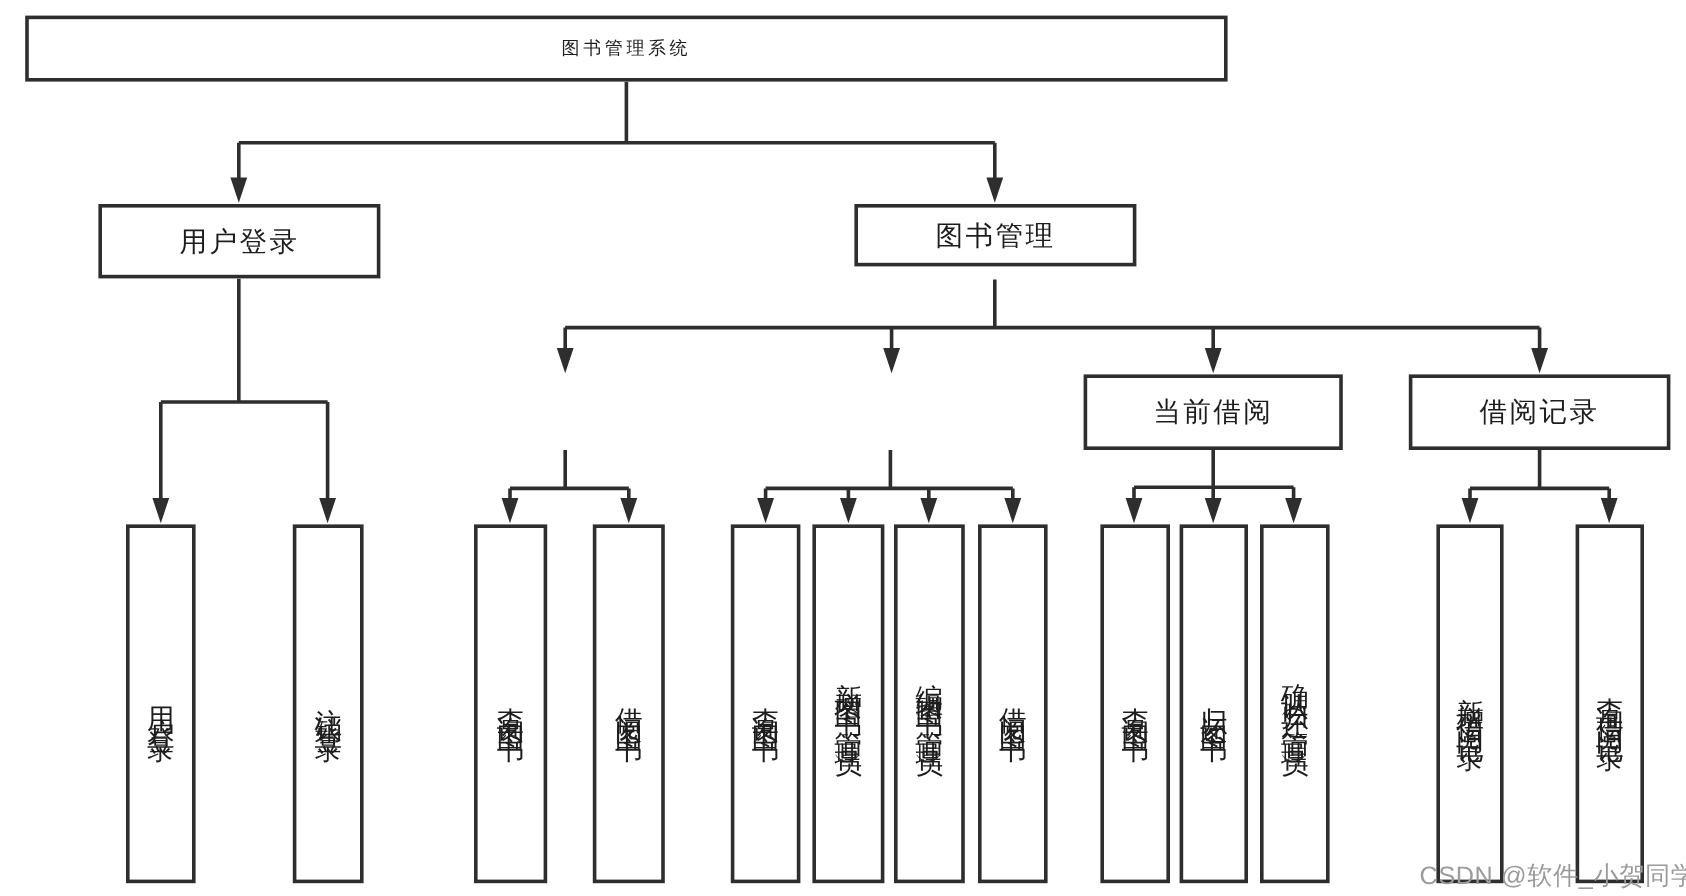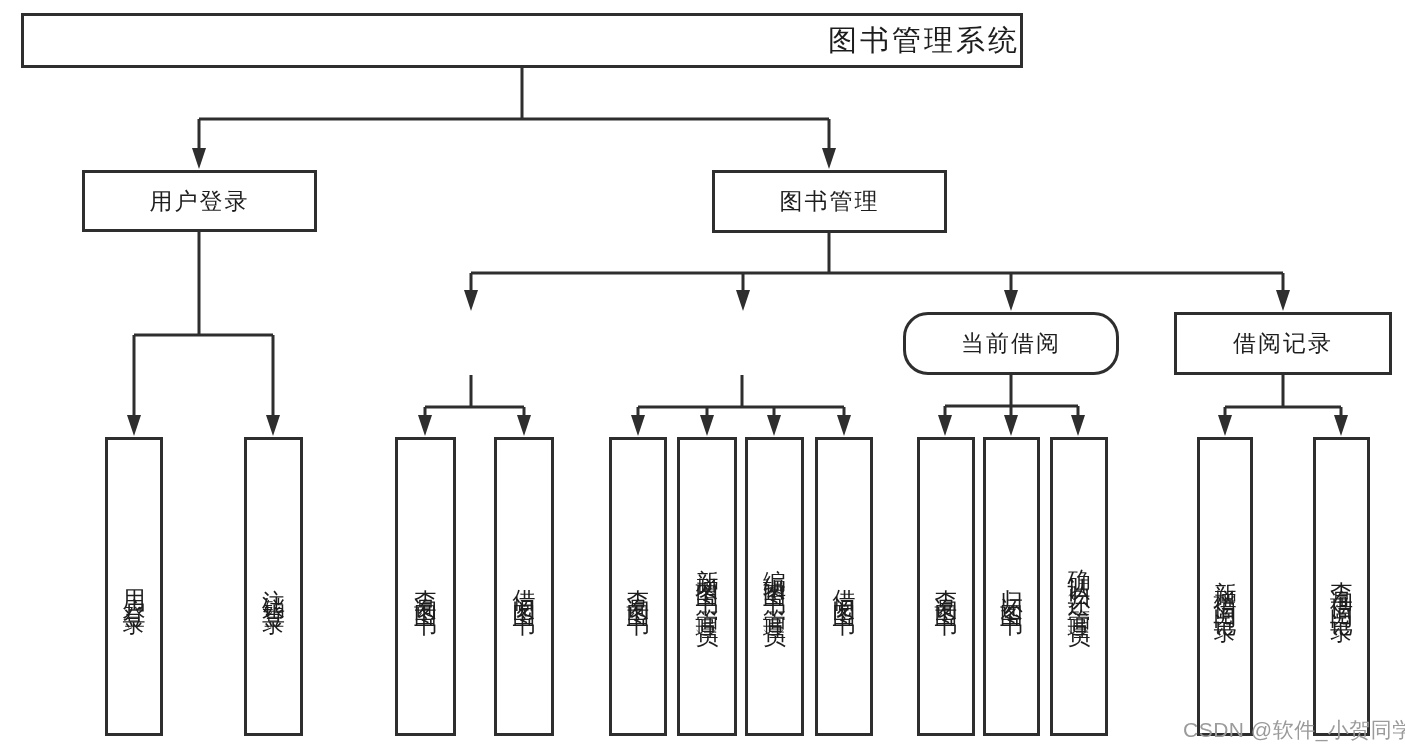--- a/index.html
+++ b/index.html
@@ -22,21 +22,21 @@
     box-sizing: border-box;
     border: 3px solid #2e2e2e;
     background: #ffffff;
     display: flex;
     align-items: center;
     justify-content: center;
     color: #1d1d1d;
     z-index: 2;
   }
   .hbox { font-size: 23px; letter-spacing: 2px; }
-  .hbox.root { font-size: 29px; letter-spacing: 3px; justify-content: flex-end; }
+  .hbox.root { font-size: 15px; letter-spacing: 3px; }
   .vbox { font-size: 23px; }
   .vbox .vtext {
     writing-mode: vertical-rl;
     text-orientation: mixed;
     letter-spacing: 8px;
     line-height: 1;
     white-space: nowrap;
   }
   .watermark {
     position: absolute;
@@ -85,25 +85,25 @@
     </g>
   </svg>
 
   <div class="box hbox root" style="left:21px; top:13px; width:1002px; height:55px;">
     <span>图书管理系统</span>
   </div>
 
   <div class="box hbox" style="left:82px; top:170px; width:235px; height:62px;">
     <span>用户登录</span>
   </div>
-  <div class="box hbox" style="left:712px; top:170px; width:235px; height:63px;">
+  <div class="box hbox" style="left:712px; top:170px; width:235px; height:52px;">
     <span>图书管理</span>
   </div>
 
-  <div class="box hbox" style="left:903px; top:312px; width:216px; height:63px;border-radius:25px;">
+  <div class="box hbox" style="left:903px; top:312px; width:216px; height:63px;">
     <span>当前借阅</span>
   </div>
   <div class="box hbox" style="left:1174px; top:312px; width:218px; height:63px;">
     <span>借阅记录</span>
   </div>
 
   <div class="box vbox" style="left:105px; top:437px; width:58px; height:299px;">
     <span class="vtext">用户登录</span>
   </div>
   <div class="box vbox" style="left:244px; top:437px; width:59px; height:299px;">

